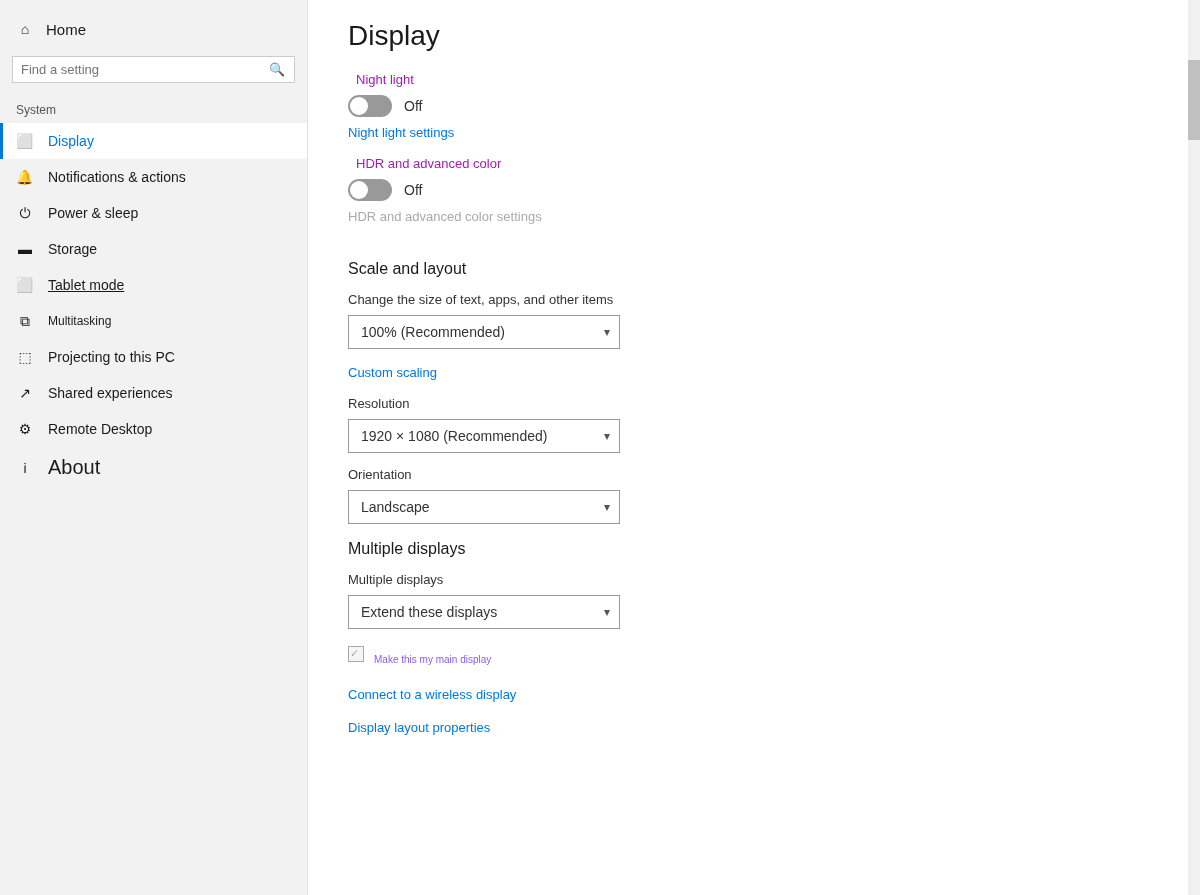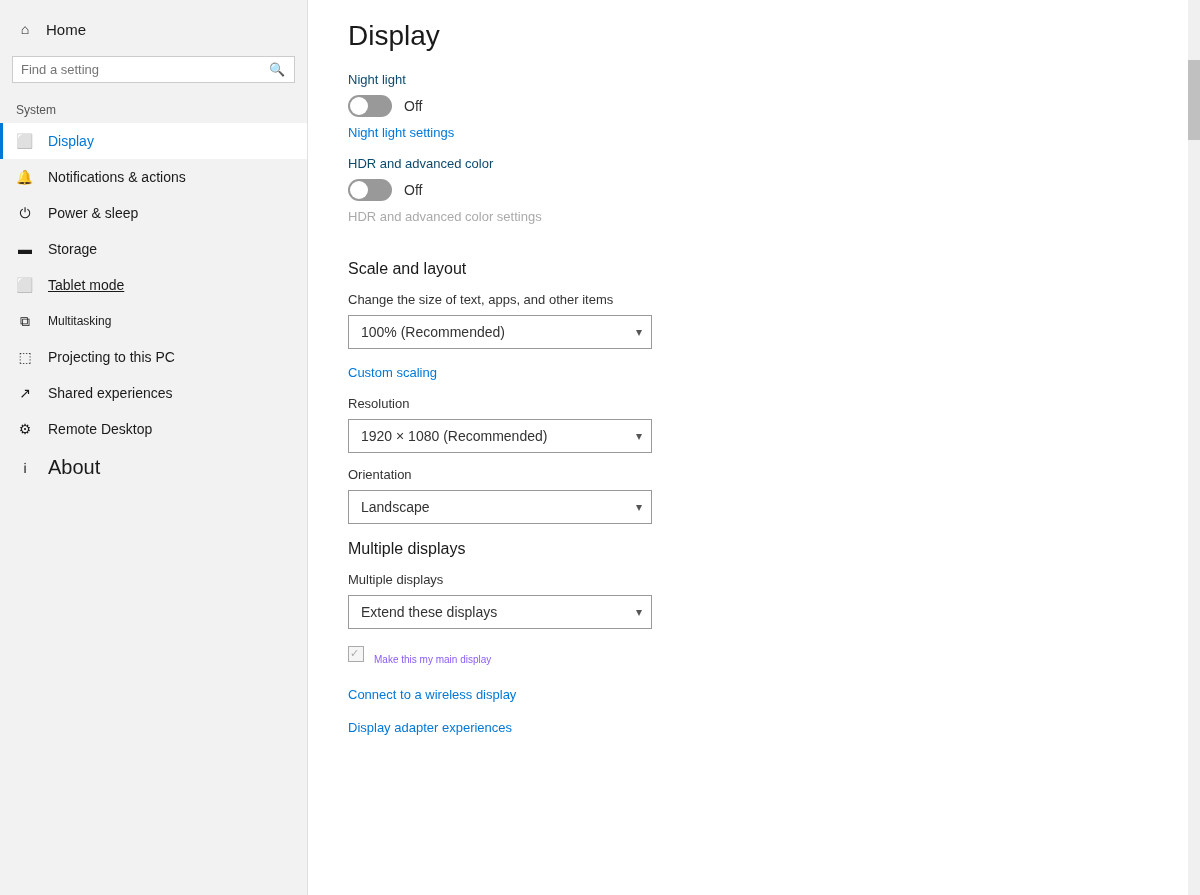--- a/index.html
+++ b/index.html
@@ -120,22 +120,23 @@
 
     h1.page-title {
       font-size: 28px;
       font-weight: 300;
       color: #1a1a1a;
       margin-bottom: 20px;
     }
 
     .section-label {
       font-size: 13px;
-      color: #0c4a6e;
+      color: #a21caf;
       margin-bottom: 8px;
+      margin-left: 8px;
     }
 
     .toggle-row {
       display: flex;
       align-items: center;
       gap: 12px;
       margin-bottom: 6px;
     }
 
     .toggle {
@@ -191,21 +192,21 @@
     }
 
     .field-label {
       font-size: 13px;
       color: #333;
       margin-bottom: 8px;
     }
 
     .dropdown-wrapper {
       position: relative;
-      width: 304px;
+      width: 272px;
       margin-bottom: 14px;
     }
     .dropdown {
       width: 100%;
       padding: 8px 36px 8px 12px;
       font-size: 14px;
       color: #333;
       border: 1px solid #999;
       background: white;
       appearance: none;
@@ -381,19 +382,19 @@
     </select>
     <span class="dropdown-arrow">▾</span>
   </div>
 
   <div class="checkbox-row">
     <div class="checkbox-disabled"></div>
     <span class="checkbox-label-disabled">Make this my main display</span>
   </div>
 
   <a class="link-text">Connect to a wireless display</a><br>
-  <a class="link-text">Display adapter experiences</a>
+  <a class="link-text">Display layout properties</a>
 
   
   <div class="scrollbar-track">
     <div class="scrollbar-thumb"></div>
   </div>
 </div>
 
 </body></html>

